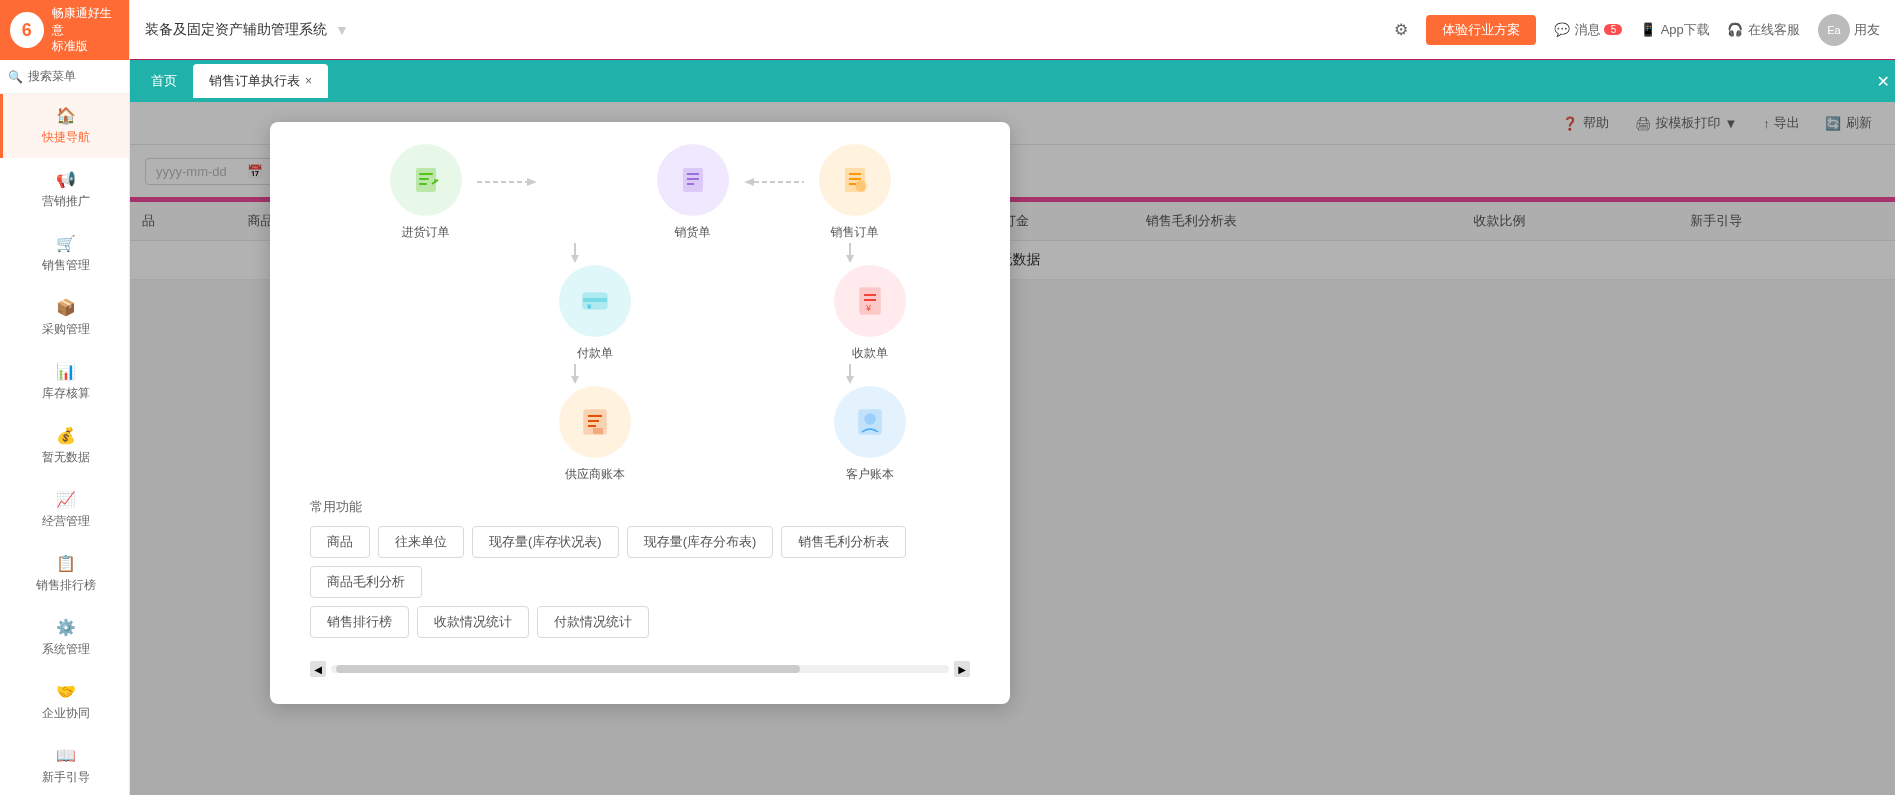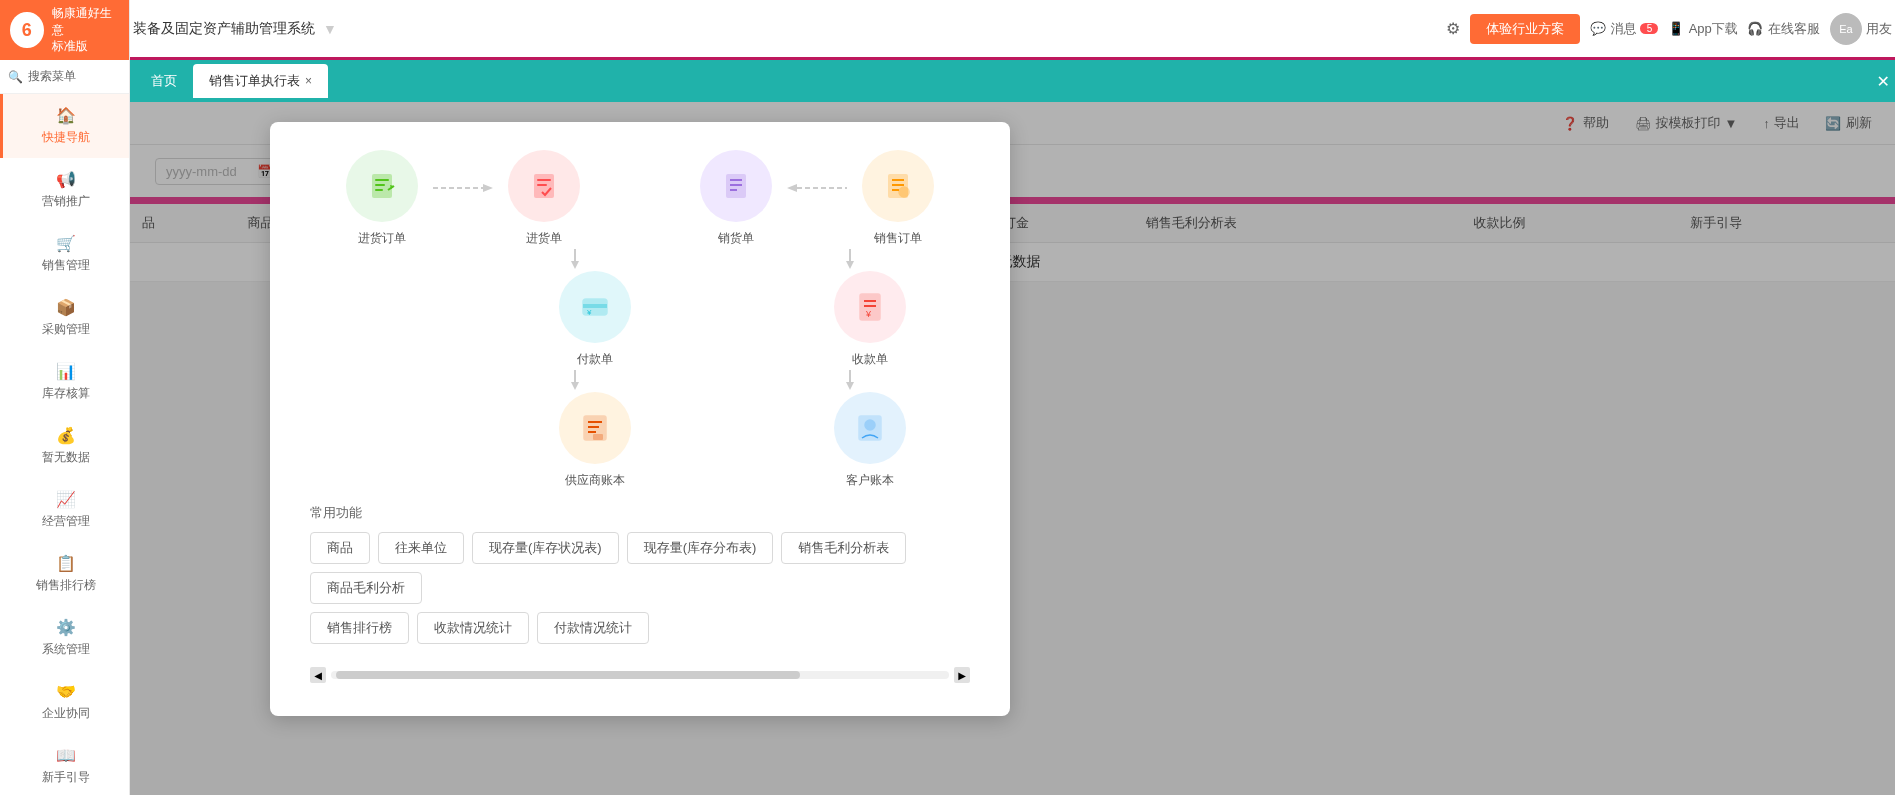--- a/index.html
+++ b/index.html
@@ -17,21 +17,21 @@
     .sidebar-search { padding: 8px; border-bottom: 1px solid #f0f0f0; display: flex; align-items: center; gap: 5px; cursor: pointer; color: #666; font-size: 12px; }
     .sidebar-nav { flex: 1; overflow-y: auto; }
     .sidebar-item { display: flex; flex-direction: column; align-items: center; padding: 12px 5px; cursor: pointer; color: #666; font-size: 12px; gap: 4px; border-left: 3px solid transparent; }
     .sidebar-item.active { background: #fff5f0; color: #ff6b35; border-left-color: #ff6b35; }
     .sidebar-item .nav-icon { font-size: 16px; }
 
     
     .main-content { flex: 1; display: flex; flex-direction: column; overflow: hidden; }
 
     
-    .topbar { background: #fff; height: 60px; display: flex; align-items: center; padding: 0 3px; gap: 10px; border-bottom: 3px solid #be185d; }
+    .topbar { background: #fff; height: 60px; display: flex; align-items: center; padding: 0 15px; gap: 18px; border-bottom: 1px solid #be185d; }
     .topbar-title { font-size: 14px; color: #333; flex: 1; display: flex; align-items: center; gap: 8px; }
     .topbar-btn { display: flex; align-items: center; gap: 4px; cursor: pointer; color: #666; font-size: 13px; }
     .experience-btn { background: #ff6b35; color: #fff; border: none; padding: 6px 16px; border-radius: 4px; cursor: pointer; font-size: 13px; }
     .gear-btn { color: #666; font-size: 16px; cursor: pointer; }
     .badge { background: #ff4d4f; color: #fff; border-radius: 10px; font-size: 10px; padding: 0 5px; min-width: 18px; text-align: center; }
 
     
     .tabs { background: #20b2aa; display: flex; align-items: center; height: 42px; padding: 0 5px; }
     .tab { padding: 8px 16px; cursor: pointer; font-size: 13px; color: rgba(255,255,255,0.8); display: flex; align-items: center; gap: 5px; }
     .tab.active { background: #fff; color: #333; border-radius: 4px 4px 0 0; }
@@ -40,38 +40,38 @@
     .tabs-close-all { margin-left: auto; color: #fff; cursor: pointer; font-size: 16px; }
 
     
     .page-area { flex: 1; background: #f5f5f5; position: relative; overflow: hidden; }
 
     
     .page-toolbar { background: #fff; padding: 8px 15px; display: flex; align-items: center; gap: 10px; border-bottom: 1px solid #e8e8e8; justify-content: flex-end; }
     .toolbar-btn { display: flex; align-items: center; gap: 4px; cursor: pointer; color: #666; font-size: 13px; padding: 4px 8px; }
 
     
-    .filter-area { background: #fff; padding: 10px 25px; border-bottom: 7px solid #ec4899; display: flex; align-items: center; gap: 10px; flex-wrap: wrap; }
+    .filter-area { background: #fff; padding: 10px 15px; border-bottom: 5px solid #ec4899; display: flex; align-items: center; gap: 10px; flex-wrap: wrap; }
     .date-input { border: 1px solid #d9d9d9; padding: 5px 10px; border-radius: 4px; font-size: 13px; color: #999; width: 130px; display: flex; align-items: center; justify-content: space-between; }
     .filter-select { border: 1px solid #d9d9d9; padding: 5px 10px; border-radius: 4px; font-size: 13px; color: #333; width: 160px; display: flex; align-items: center; justify-content: space-between; }
     .search-btn { background: #ff6b35; color: #fff; border: none; padding: 6px 16px; border-radius: 4px; cursor: pointer; font-size: 13px; }
     .set-btn { background: #fff; border: 1px solid #d9d9d9; padding: 6px 12px; border-radius: 4px; cursor: pointer; font-size: 13px; color: #333; }
     .more-conditions { color: #666; font-size: 12px; cursor: pointer; display: flex; align-items: center; gap: 3px; }
 
     
     .table-area { background: #fff; flex: 1; overflow: auto; }
     .data-table { width: 100%; border-collapse: collapse; font-size: 13px; }
     .data-table th { background: #fafafa; border-bottom: 1px solid #e8e8e8; padding: 10px 12px; text-align: left; color: #555; font-weight: 500; white-space: nowrap; }
     .data-table td { border-bottom: 1px solid #f0f0f0; padding: 10px 12px; color: #333; }
     .no-data { text-align: center; padding: 60px; color: #999; font-size: 14px; }
 
     
     .modal-overlay { position: absolute; top: 0; left: 0; right: 0; bottom: 0; background: rgba(0,0,0,0.3); z-index: 100; display: flex; align-items: flex-start; justify-content: flex-start; padding: 20px 0 0 140px; }
     .modal { background: #fff; border-radius: 8px; width: 740px; box-shadow: 0 4px 20px rgba(0,0,0,0.2); position: relative; }
-    .modal-inner { padding: 28px 40px; }
+    .modal-inner { padding: 22px 40px; }
 
     
     .flow-diagram { display: flex; flex-direction: column; align-items: center; gap: 0; }
     .flow-item { display: flex; flex-direction: column; align-items: center; gap: 8px; }
     .flow-circle { width: 72px; height: 72px; border-radius: 50%; display: flex; align-items: center; justify-content: center; font-size: 28px; }
     .flow-circle.green { background: #e8f8e8; color: #52c41a; }
     .flow-circle.pink { background: #ffe8e8; color: #ff4d4f; }
     .flow-circle.purple { background: #f0e8ff; color: #9c6fde; }
     .flow-circle.orange { background: #fff3e0; color: #ff9800; }
     .flow-circle.teal { background: #e0f7fa; color: #26c6da; }
@@ -283,31 +283,20 @@
                     </div>
                     <span class="flow-label">进货订单</span>
                   </div>
 
                   <div style="display:flex; align-items:center; padding-bottom:22px;">
                     <svg width="60" height="12" viewBox="0 0 60 12">
                       <line x1="0" y1="6" x2="50" y2="6" stroke="#ccc" stroke-width="2" stroke-dasharray="5,3"></line>
                       <polygon points="50,2 60,6 50,10" fill="#ccc"></polygon>
                     </svg>
                   </div>
-                  <div class="flow-item">
-                    <div class="flow-circle pink">
-                      <svg width="32" height="32" viewBox="0 0 32 32" fill="none">
-                        <rect x="6" y="4" width="20" height="24" rx="2" fill="#ff4d4f" opacity="0.3"></rect>
-                        <rect x="9" y="9" width="14" height="2" rx="1" fill="#ff4d4f"></rect>
-                        <rect x="9" y="14" width="10" height="2" rx="1" fill="#ff4d4f"></rect>
-                        <path d="M14 22 L17 25 L23 18" stroke="#ff4d4f" stroke-width="2" fill="none"></path>
-                      </svg>
-                    </div>
-                    <span class="flow-label">进货单</span>
-                  </div>
                 </div>
 
                 <div style="width:80px;"></div>
 
                 <div style="display:flex; align-items:center; gap:15px;">
                   <div class="flow-item">
                     <div class="flow-circle purple">
                       <svg width="32" height="32" viewBox="0 0 32 32" fill="none">
                         <rect x="6" y="4" width="20" height="24" rx="2" fill="#9c6fde" opacity="0.25"></rect>
                         <line x1="10" y1="10" x2="22" y2="10" stroke="#9c6fde" stroke-width="2"></line>

